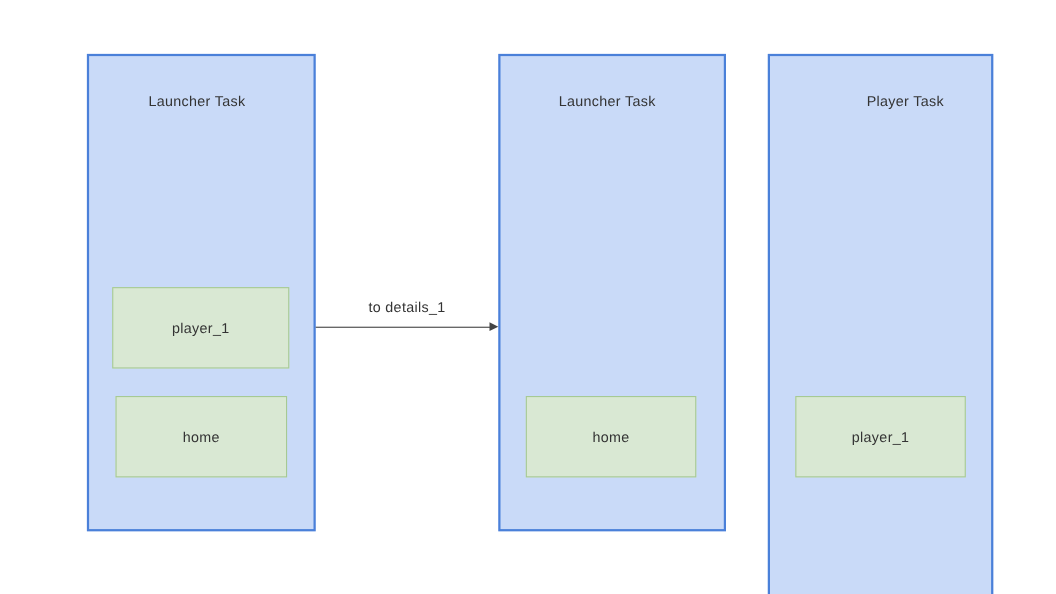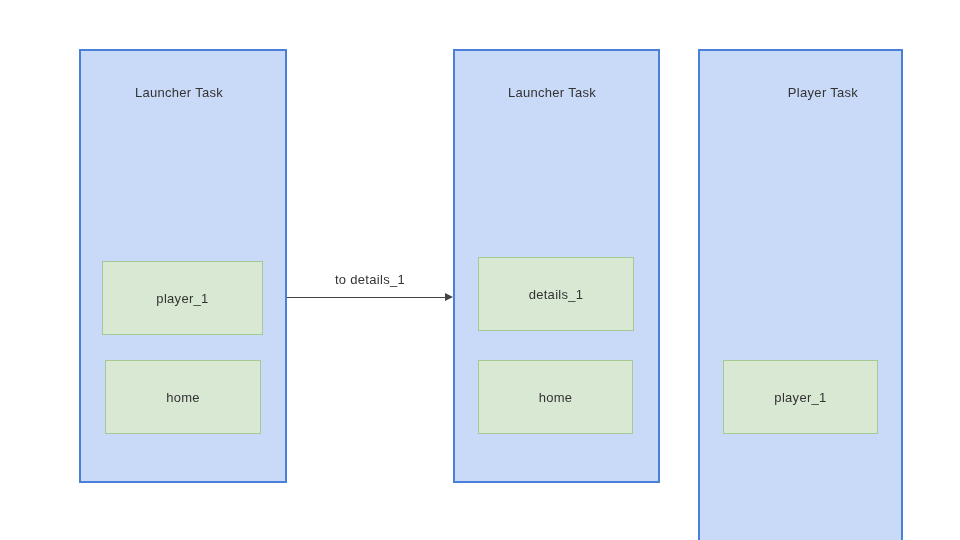--- a/index.html
+++ b/index.html
@@ -90,23 +90,20 @@
     <div class="screen screen-0">
       <span>player_1</span>
     </div>
     <div class="screen screen-1">
       <span>home</span>
     </div>
   </div>
 
   <div class="task task-2">
     <span class="task-title">Launcher Task</span>
-    <div class="screen screen-0">
-      <span>details_1</span>
-    </div>
     <div class="screen screen-1">
       <span>home</span>
     </div>
   </div>
 
   <div class="task task-3">
     <span class="task-title">Player Task</span>
     <div class="screen screen-0">
       <span>player_1</span>
     </div>

